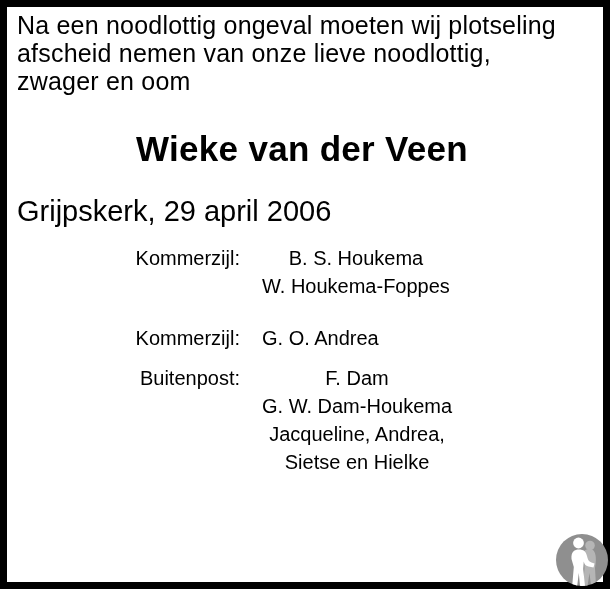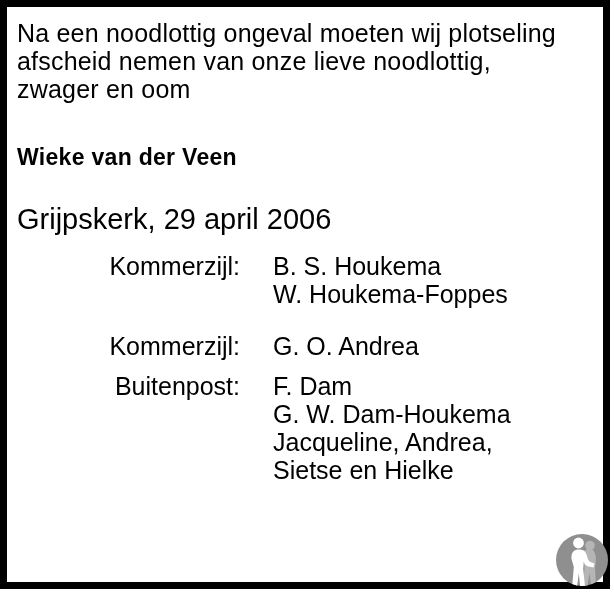--- a/index.html
+++ b/index.html
@@ -17,59 +17,60 @@
   }
   .card {
     position: absolute;
     left: 0;
     top: 0;
     width: 610px;
     height: 589px;
     box-sizing: border-box;
     border: 7px solid #000000;
     background: #ffffff;
-    padding: 12px 16px 0 10px;
+    padding: 4px 16px 0 10px;
   }
   .intro {
     font-size: 25px;
     line-height: 28px;
     letter-spacing: 0.2px;
   }
   .deceased-name {
     margin: 34px 0 0 0;
-    font-size: 23px;
+    font-size: 35px;
     line-height: 40px;
     font-weight: 700;
+    text-align: center;
     letter-spacing: 0.3px;
   }
   .dateline {
     margin-top: 28px;
     font-size: 29px;
     line-height: 28px;
   }
   .groups {
     margin-top: 19px;
   }
   .group {
     display: flex;
     align-items: flex-start;
     margin-bottom: 12px;
-    font-size: 25px;
+    font-size: 20px;
     line-height: 28px;
-    gap: 11px;
   }
   .place {
     flex: none;
     width: 223px;
     text-align: right;
     white-space: nowrap;
   }
   .names {
     margin-left: 22px;
     white-space: nowrap;
+    text-align: center;
   }
   .logo {
     position: absolute;
     left: 549px;
     top: 527px;
     width: 52px;
     height: 52px;
     z-index: 2;
   }
 </style>

